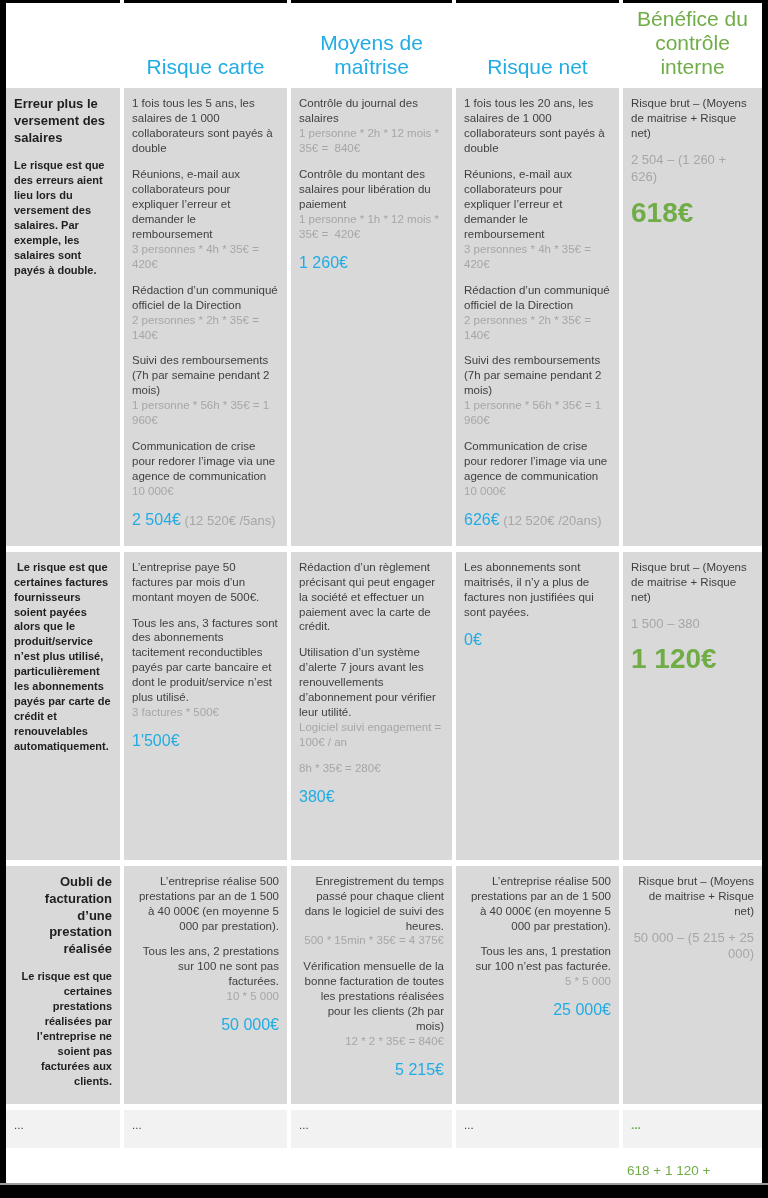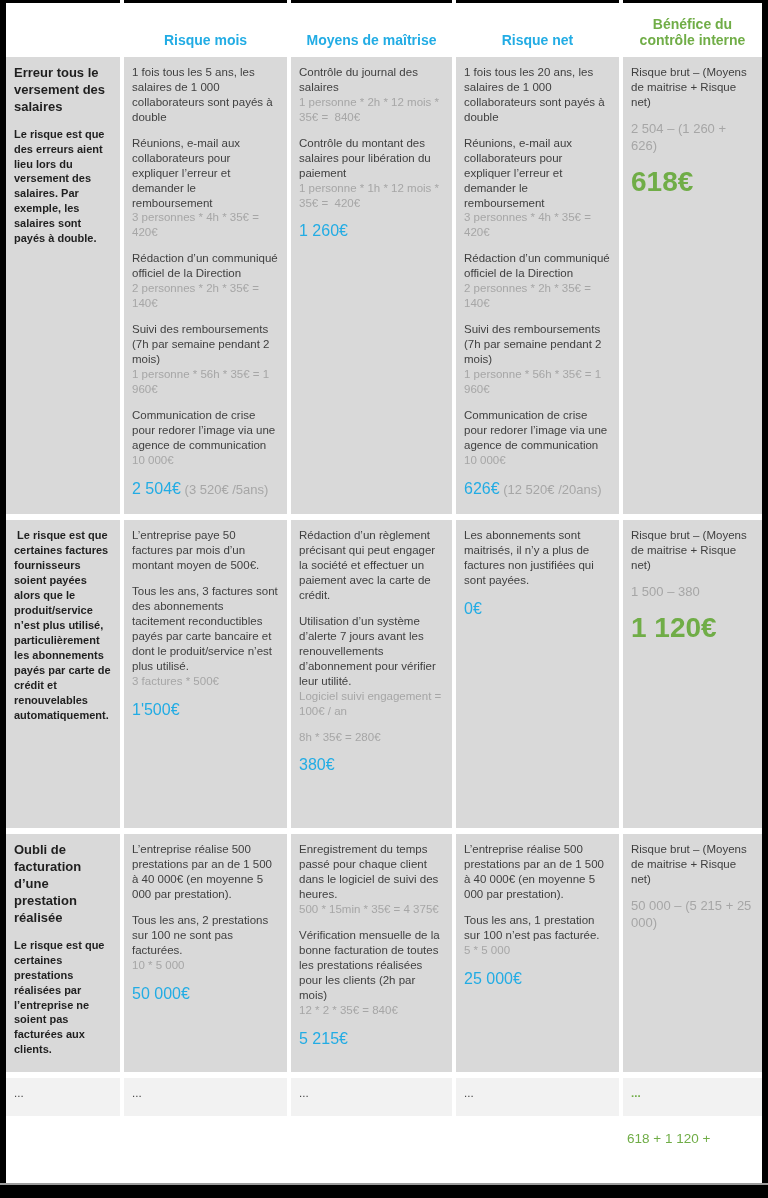--- a/index.html
+++ b/index.html
@@ -3,29 +3,29 @@
 <meta charset="utf-8">
 <style>
   html,body{margin:0;padding:0;background:#fff;}
   .page{position:relative;width:768px;height:1198px;background:#fff;overflow:hidden;
         font-family:"Liberation Sans","DejaVu Sans",sans-serif;}
   .frame{box-sizing:border-box;width:768px;min-height:1185px;
          border-left:6px solid #000;border-right:6px solid #000;background:#fff;}
   .grid{display:grid;grid-template-columns:114px 163px 161px 163px 139px;column-gap:4px;}
   .header-row{min-height:55px;margin-bottom:2px;}
   .hcell{background:#fff;display:flex;align-items:flex-end;justify-content:center;
-         text-align:center;font-weight:bold;font-size:14px;line-height:1.15;
+         text-align:center;font-weight:normal;font-size:21px;line-height:1.15;
          padding:4px 4px 7px 4px;border-top:3px solid #000;box-sizing:border-box;}
   .hcell.empty{border-top:3px solid #000;}
   .hcell.cyan{color:var(--cyan);}
   .hcell.green{color:var(--green);}
   .body-row{margin-bottom:6px;}
   .row-0{min-height:396px;}
   .row-1{min-height:308px;}
-  .row-2{min-height:186px;}
+  .row-2{min-height:186px;text-align:right;}
   .row-3{min-height:36px;}
   .cell{background:var(--cell-bg);padding:8px 8px 4px 8px;box-sizing:border-box;
         font-size:11.5px;line-height:1.3;color:var(--dark-text);}
   .light .cell{background:var(--light-bg);}
   .para{margin:0 0 11px 0;white-space:pre-wrap;}
   .rb{font-weight:normal;}
   .rg{color:var(--gray-text);}
   .rv{color:var(--cyan);font-weight:normal;font-size:16px;}
   .rvg{color:var(--gray-text);font-size:13px;}
   .rgv{color:var(--green);font-weight:bold;font-size:28px;line-height:1.15;}
@@ -41,43 +41,43 @@
               border-top:2px solid #9d9d9d;}
 </style>
 </head>
 <body>
 
 <div class="page">
   <div class="frame">
 
     <div class="grid header-row">
       <div class="hcell empty"></div>
-      <div class="hcell cyan">Risque mois</div>
+      <div class="hcell cyan">Risque carte</div>
       <div class="hcell cyan">Moyens de maîtrise</div>
       <div class="hcell cyan">Risque net</div>
       <div class="hcell green">Bénéfice du contrôle interne</div>
     </div>
 
     <div id="rows">
         <div class="grid body-row row-0">
           <div class="cell c0">
-            <p class="para"><span class="rt0">Erreur tous le versement des salaires</span></p>
+            <p class="para"><span class="rt0">Erreur plus le versement des salaires</span></p>
             <p class="para"><span class="rd0">Le risque est que des erreurs aient lieu lors du versement des salaires. Par exemple, les salaires sont payés à double.</span></p>
           </div>
           <div class="cell c1">
             <p class="para"><span>1 fois tous les </span><span class="rb">5 ans</span><span>, les salaires de 1 000 collaborateurs sont payés à double</span></p>
             <p class="para"><span>Réunions, e-mail aux collaborateurs pour expliquer l’erreur et demander le remboursement
 </span><span class="rg">3 personnes * 4h * 35€ = 420€</span></p>
             <p class="para"><span>Rédaction d’un communiqué officiel de la Direction
 </span><span class="rg">2 personnes * 2h * 35€ = 140€</span></p>
             <p class="para"><span>Suivi des remboursements (7h par semaine pendant 2 mois)
 </span><span class="rg">1 personne * 56h * 35€ = 1 960€</span></p>
             <p class="para"><span>Communication de crise pour redorer l’image via une agence de communication
 </span><span class="rg">10 000€</span></p>
-            <p class="para"><span class="rv">2 504€</span><span class="rvg"> (3 520€ /5ans)</span></p>
+            <p class="para"><span class="rv">2 504€</span><span class="rvg"> (12 520€ /5ans)</span></p>
           </div>
           <div class="cell c2">
             <p class="para"><span>Contrôle du journal des salaires
 </span><span class="rg">1 personne * 2h * 12 mois * 35€ =  840€</span></p>
             <p class="para"><span>Contrôle du montant des salaires pour libération du paiement
 </span><span class="rg">1 personne * 1h * 12 mois * 35€ =  420€</span></p>
             <p class="para"><span class="rv">1 260€</span></p>
           </div>
           <div class="cell c3">
             <p class="para"><span>1 fois tous les </span><span class="rb">20 ans</span><span>, les salaires de 1 000 collaborateurs sont payés à double</span></p>

